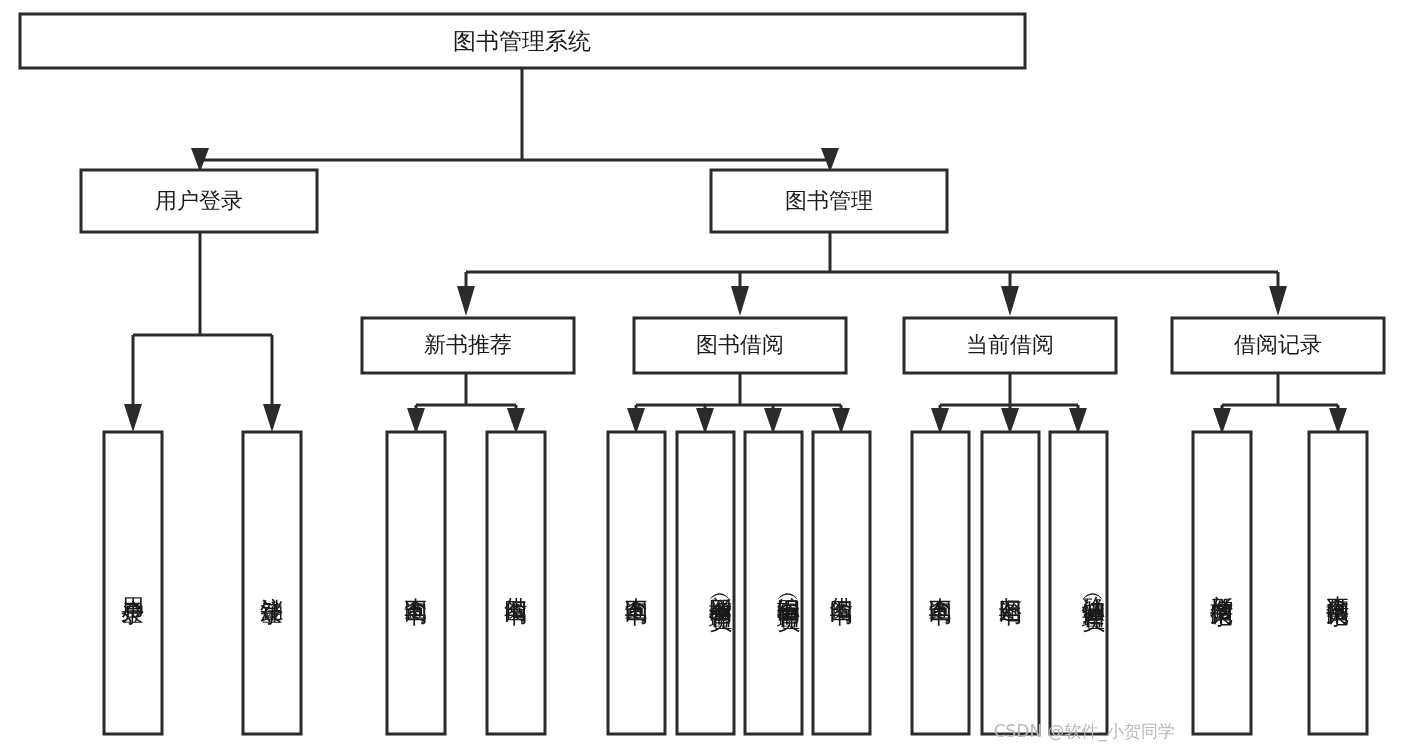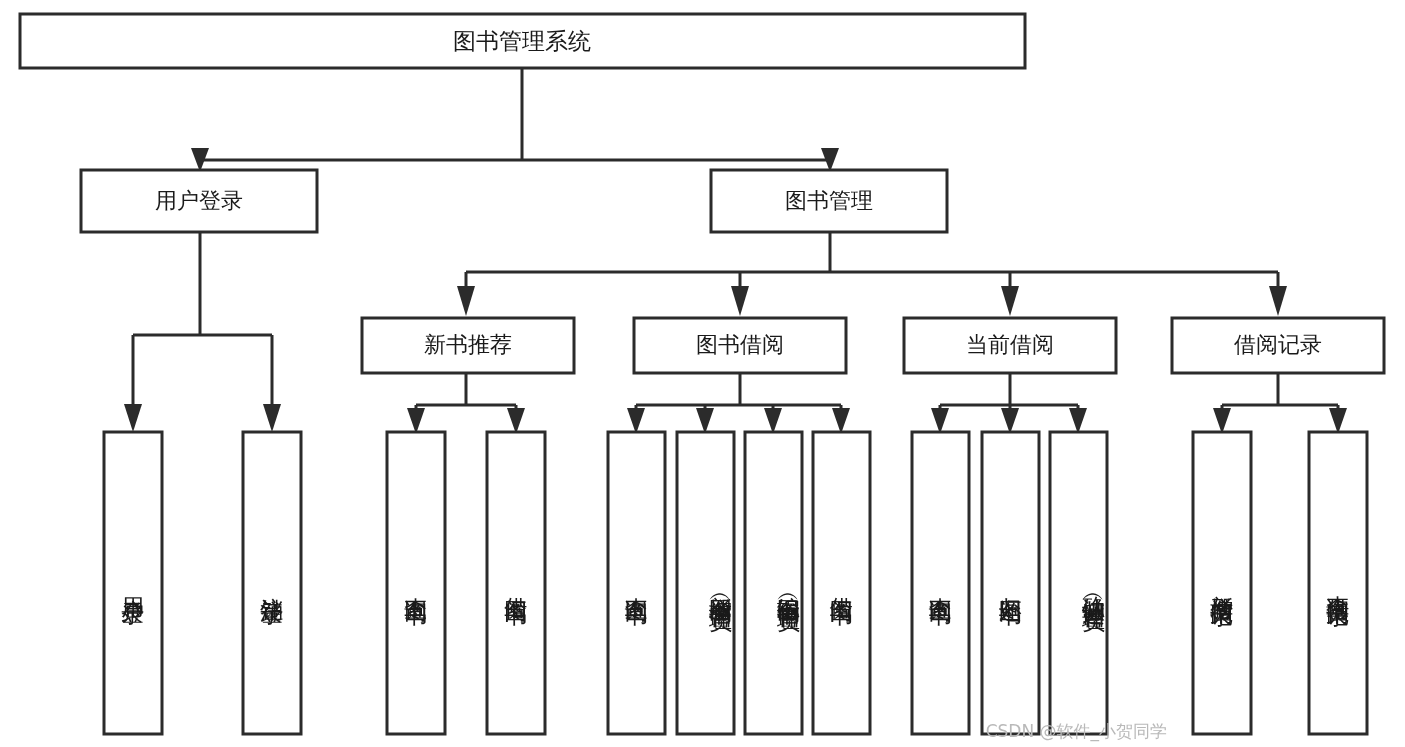--- a/index.html
+++ b/index.html
@@ -62,21 +62,21 @@
     font-family: "DejaVu Sans", "Liberation Sans", sans-serif;
     font-size: 23px;
     line-height: 1.16;
     color: #1a1a1a;
     letter-spacing: 2px;
     white-space: nowrap;
     pointer-events: none;
   }
   .watermark {
     position: absolute;
-    right: 8px;
+    right: 0;
     bottom: 4px;
     font-family: "DejaVu Sans", "Liberation Sans", sans-serif;
     font-size: 17px;
     color: #b9b9b9;
     white-space: nowrap;
     pointer-events: none;
   }
 </style>
 </head>
 <body>

